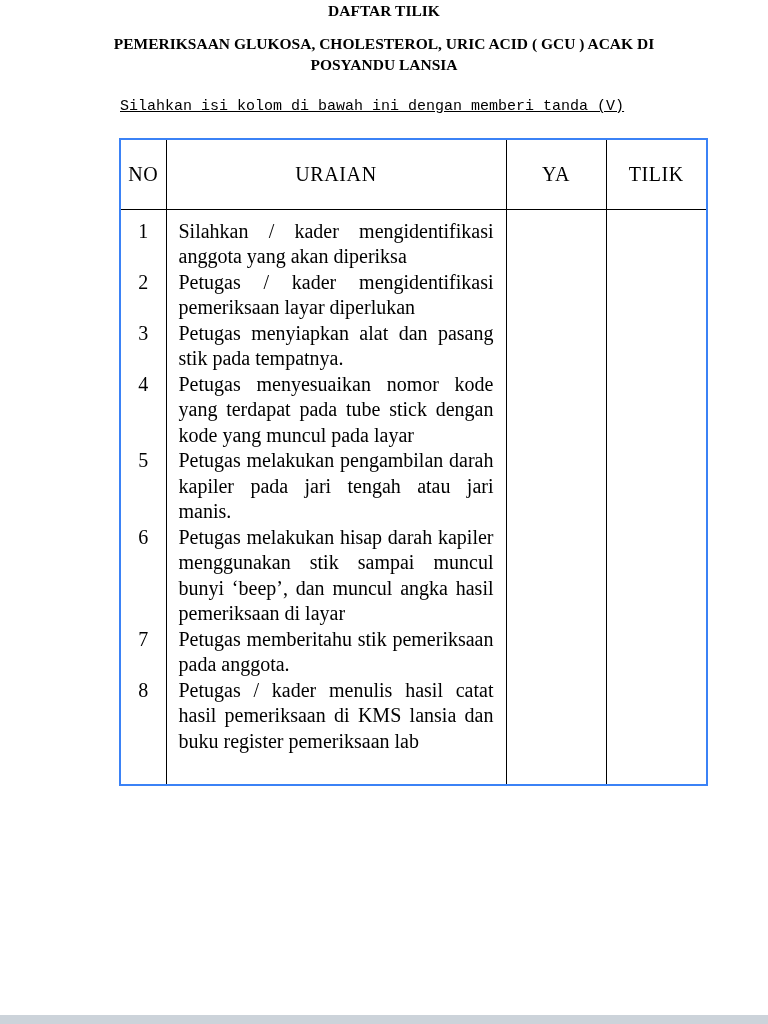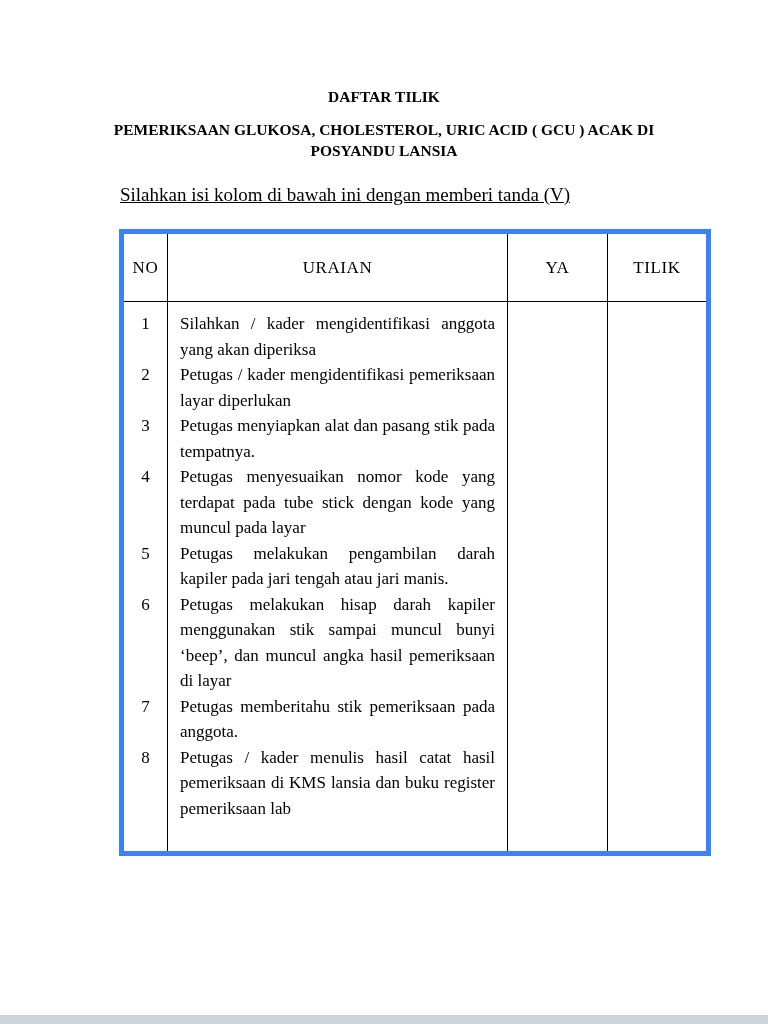--- a/index.html
+++ b/index.html
@@ -7,43 +7,43 @@
   .page {
     position: relative;
     width: 768px;
     height: 1024px;
     background: #ffffff;
     color: #000000;
     font-family: "Liberation Serif", "DejaVu Serif", serif;
     overflow: hidden;
   }
   .title-block {
-    padding-top: 86px;
     text-align: center;
     font-weight: bold;
     font-size: 15.5px;
     line-height: 21px;
   }
   .title-sub {
     width: 552px;
     margin: 12px auto;
     text-align: center;
   }
   .instruction {
     margin: 23px 0 0 120px;
-    font-size: 19px;
+    font-size: 15px;
     text-decoration: underline;
+    font-family: Liberation Mono, monospace;
   }
   table.checklist {
     margin: 23px 0 0 119px;
     border-collapse: collapse;
     table-layout: fixed;
     width: 587px;
-    border: 5px solid #3b82f6;
-    font-size: 17px;
+    border: 2px solid #3b82f6;
+    font-size: 20px;
   }
   col.c-no    { width: 46px; }
   col.c-ur    { width: 340px; }
   col.c-ya    { width: 100px; }
   col.c-tidak { width: 101px; }
   thead th {
     border: 1px solid #000;
     font-weight: normal;
     height: 70px;
     text-align: center;

